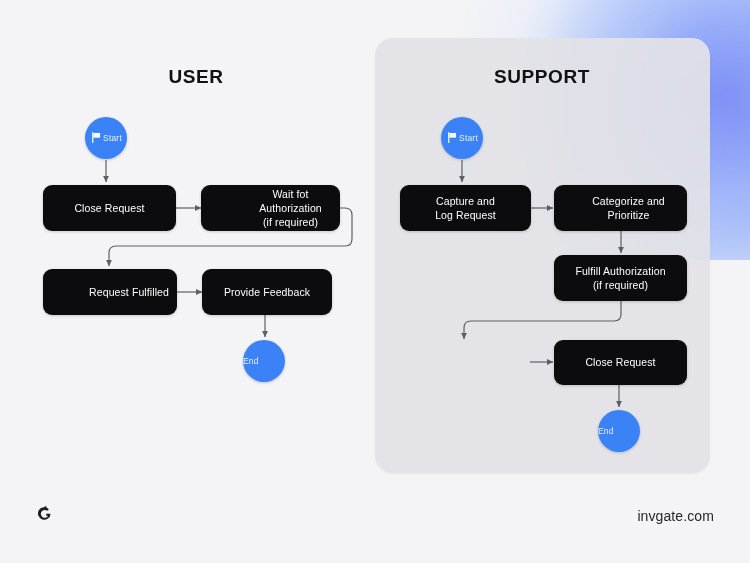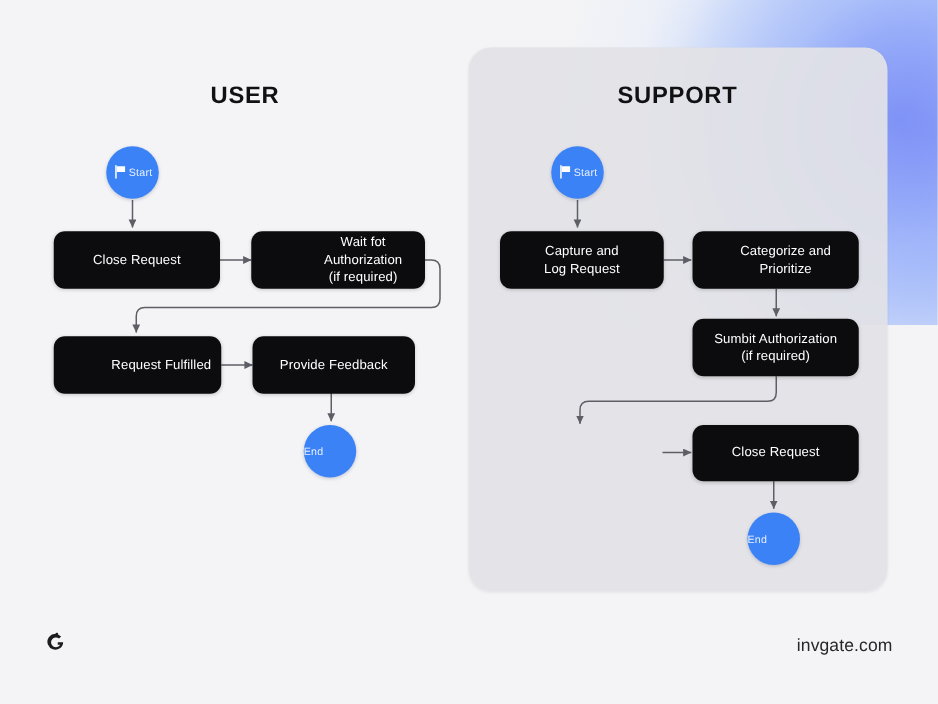--- a/index.html
+++ b/index.html
@@ -236,21 +236,21 @@
 
   <div class="node-box" style="left:554px; top:185px; width:133px; height:46px;padding-left:24px;">
     <div>
       <span>Categorize and</span>
       <span>Prioritize</span>
     </div>
   </div>
 
   <div class="node-box" style="left:554px; top:255px; width:133px; height:46px;">
     <div>
-      <span>Sumbit Authorization</span>
+      <span>Fulfill Authorization</span>
       <span>(if required)</span>
     </div>
   </div>
 
 
   <div class="node-box" style="left:554px; top:340px; width:133px; height:45px;">
     <span>Close Request</span>
   </div>
 
   <div class="terminator is-end" style="left:598px; top:410px;">

